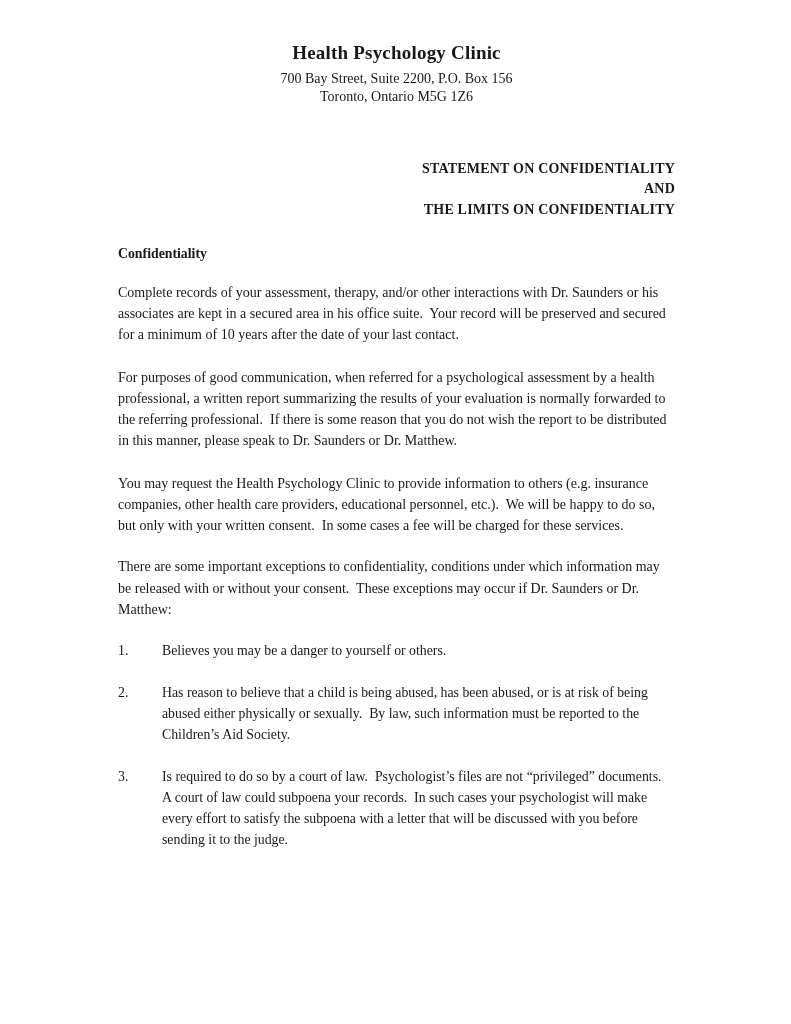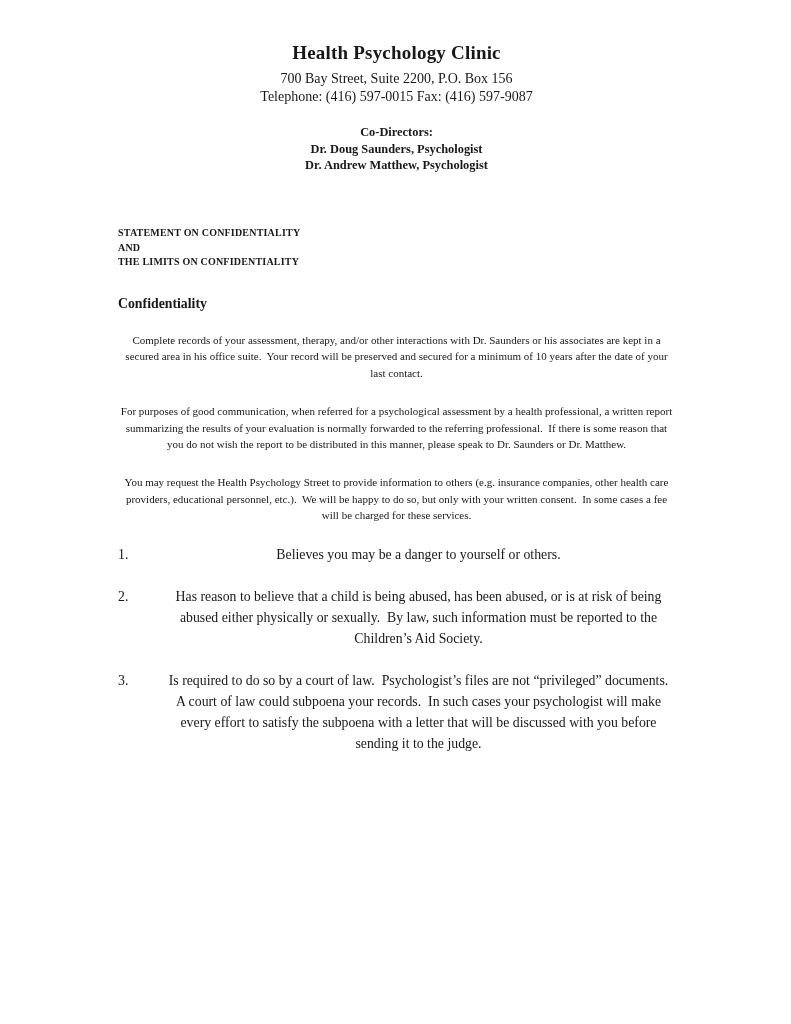--- a/index.html
+++ b/index.html
@@ -34,38 +34,38 @@
     line-height: 1.32;
   }
   .codirectors {
     text-align: center;
     margin-top: 17px;
     font-weight: bold;
     font-size: 12.4px;
     line-height: 1.35;
   }
   .doc-title {
-    text-align: left;
+    text-align: right;
     font-weight: bold;
-    font-size: 10px;
+    font-size: 14px;
     line-height: 1.45;
     margin-top: 52px;
     letter-spacing: 0.2px;
   }
   .section-heading {
     font-weight: bold;
     font-size: 13.8px;
     margin: 26px 0 0 0;
   }
   .body-text p {
-    font-size: 11px;
+    font-size: 14px;
     line-height: 1.52;
     margin: 0 0 21px 0;
     white-space: pre-wrap;
-    text-align: center;
+    text-align: left;
   }
   .body-text p:last-child {
     margin-bottom: 0;
   }
   .first-para {
     margin-top: 20px !important;
   }
   .numbered-list {
     margin-top: 21px;
   }
@@ -74,55 +74,52 @@
     font-size: 13.8px;
     line-height: 1.52;
     margin-bottom: 21px;
   }
   .item-number {
     flex: 0 0 44px;
   }
   .item-text {
     flex: 1;
     white-space: pre-wrap;
-    text-align: center;
   }
 </style>
 </head>
 <body>
 
 <div class="page">
 
   <header class="clinic-header">
     <h1 class="clinic-name">Health Psychology Clinic</h1>
     <div class="addr-line">700 Bay Street, Suite 2200, P.O. Box 156</div>
-    <div class="addr-line">Telephone: (416) 597-0015 Fax: (416) 597-9087</div>
+    <div class="addr-line">Toronto, Ontario M5G 1Z6</div>
 
-    <div class="codirectors">
-      <div>Co-Directors:</div>
-      <div>Dr. Doug Saunders, Psychologist</div>
-      <div>Dr. Andrew Matthew, Psychologist</div>
-    </div>
   </header>
 
   <div class="doc-title">
     <div>STATEMENT ON CONFIDENTIALITY</div>
     <div>AND</div>
     <div>THE LIMITS ON CONFIDENTIALITY</div>
   </div>
 
   <h2 class="section-heading">Confidentiality</h2>
 
   <div class="body-text">
     <p class="first-para">Complete records of your assessment, therapy, and/or other interactions with Dr. Saunders or his associates are kept in a secured area in his office suite.  Your record will be preserved and secured for a minimum of 10 years after the date of your last contact.</p>
     <p>For purposes of good communication, when referred for a psychological assessment by a health professional, a written report summarizing the results of your evaluation is normally forwarded to the referring professional.  If there is some reason that you do not wish the report to be distributed in this manner, please speak to Dr. Saunders or Dr. Matthew.</p>
-    <p>You may request the Health Psychology Street to provide information to others (e.g. insurance companies, other health care providers, educational personnel, etc.).  We will be happy to do so, but only with your written consent.  In some cases a fee will be charged for these services.</p>
+    <p>You may request the Health Psychology Clinic to provide information to others (e.g. insurance companies, other health care providers, educational personnel, etc.).  We will be happy to do so, but only with your written consent.  In some cases a fee will be charged for these services.</p>
   </div>
 
 
+  <div class="body-text">
+    <p class="first-para">There are some important exceptions to confidentiality, conditions under which information may be released with or without your consent.  These exceptions may occur if Dr. Saunders or Dr. Matthew:</p>
+  </div>
 
   <div class="numbered-list">
     <div class="numbered-item">
       <span class="item-number">1.</span>
       <span class="item-text">Believes you may be a danger to yourself or others.</span>
     </div>
     <div class="numbered-item">
       <span class="item-number">2.</span>
       <span class="item-text">Has reason to believe that a child is being abused, has been abused, or is at risk of being abused either physically or sexually.  By law, such information must be reported to the Children’s Aid Society.</span>
     </div>

